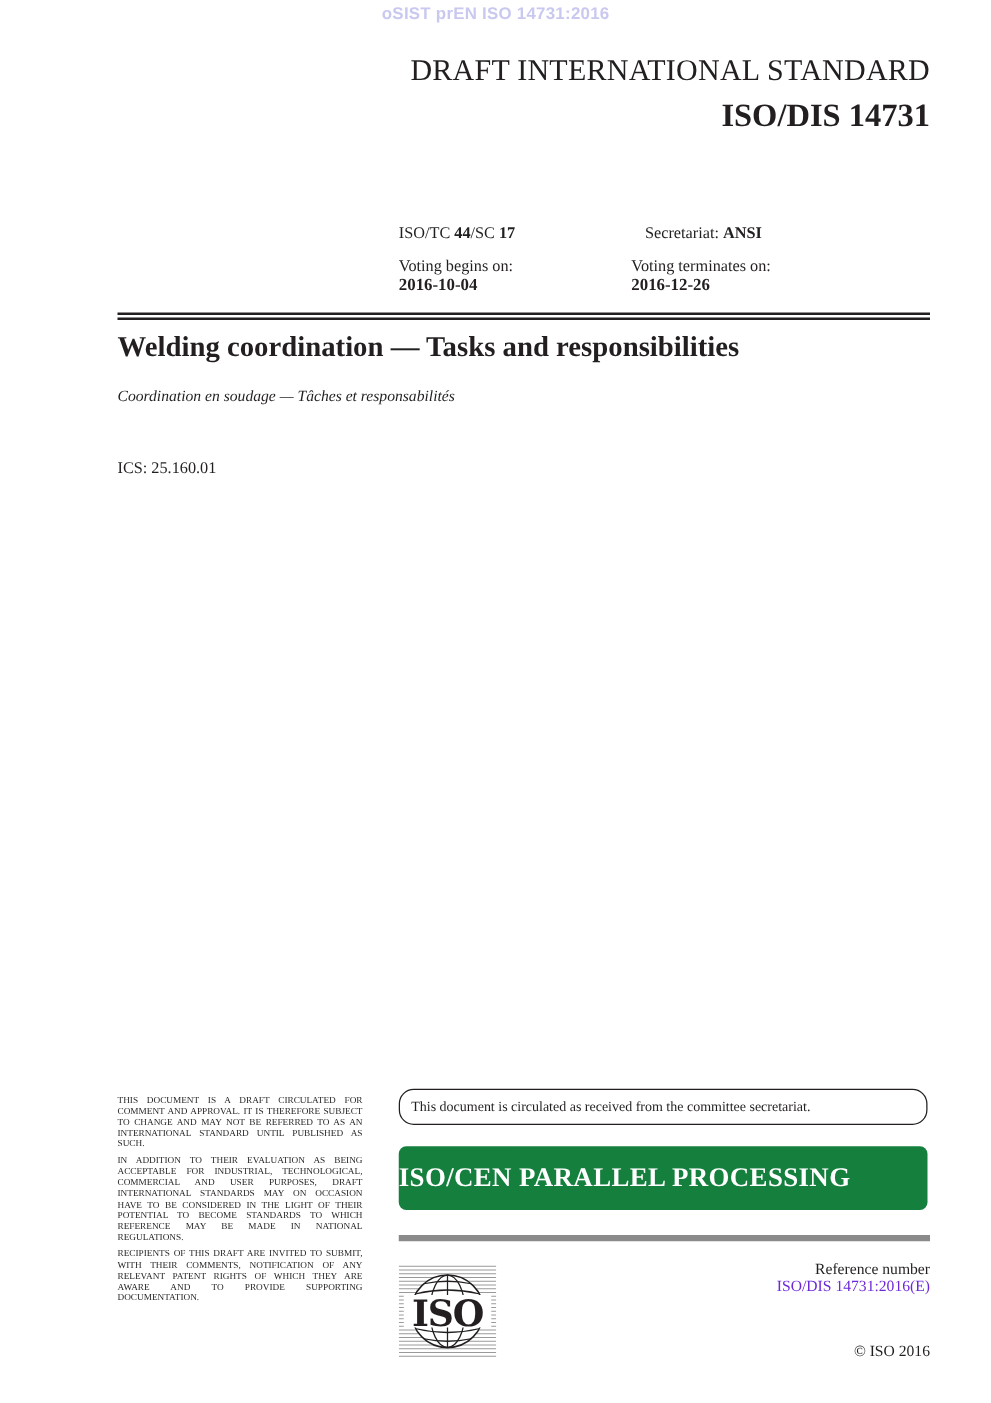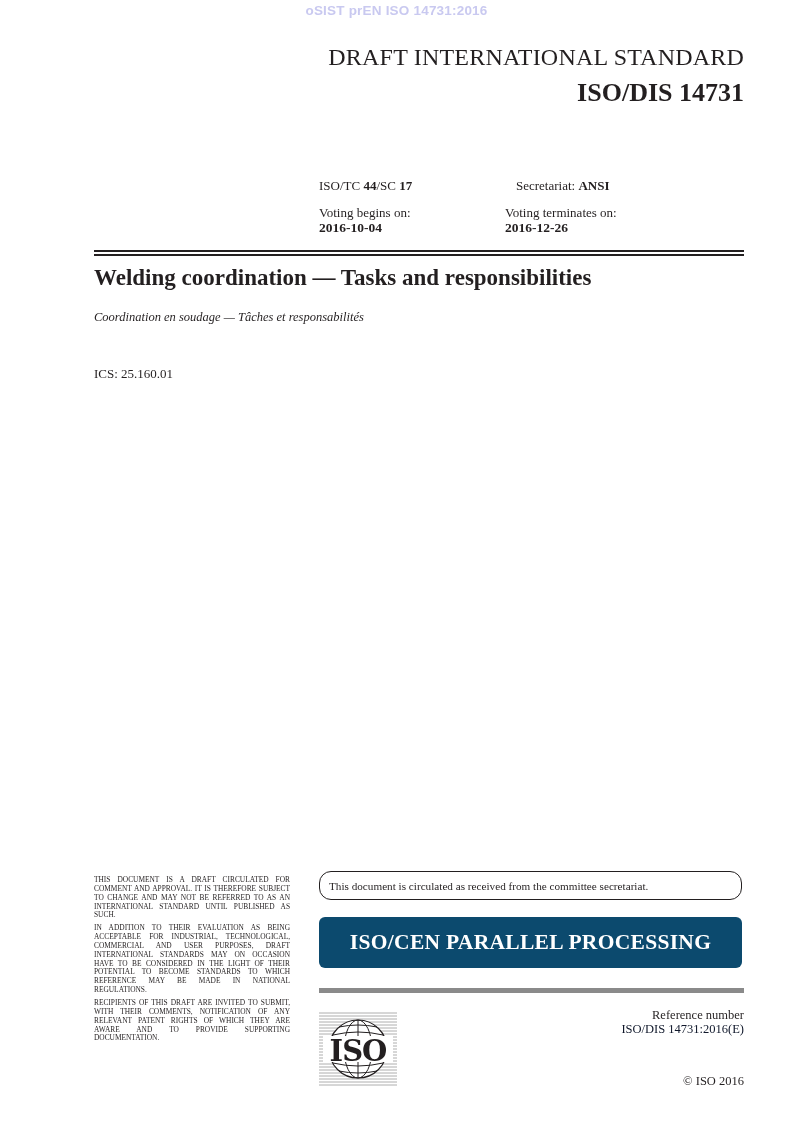--- a/index.html
+++ b/index.html
@@ -35,31 +35,31 @@
   .ics { left: 94px; top: 366px; font-family: "Liberation Serif", serif; font-size: 13px; color: #231f20; white-space: nowrap; }
 
   .disclaimer { left: 94px; width: 196px; top: 876px; font-family: "Liberation Serif", serif;
                 font-size: 7.4px; line-height: 8.85px; color: #231f20; text-align: justify; }
   .disclaimer p { margin: 0 0 4px 0; text-align: justify; text-align-last: left; }
 
   .circ-box { left: 319px; top: 871px; width: 423px; height: 29px; border: 1.2px solid #231f20;
               border-radius: 12px; box-sizing: border-box; display: flex; align-items: center;
               padding-left: 9px; font-family: "Liberation Serif", serif; font-size: 11.2px; color: #231f20; white-space: nowrap; }
 
-  .parallel-banner { left: 319px; top: 917px; width: 423px; height: 51px; background: #0c4a6e;
-                     border-radius: 6px; display: flex; align-items: center; justify-content: center;
+  .parallel-banner { left: 319px; top: 917px; width: 423px; height: 51px; background: #15803d;
+                     border-radius: 6px; display: flex; align-items: center; justify-content: flex-start;
                      font-family: "Liberation Serif", serif; font-weight: bold; font-size: 21.5px;
                      color: #ffffff; letter-spacing: 0.3px; white-space: nowrap; }
 
   .gray-bar { left: 319px; top: 988px; width: 425px; height: 5px; background: #8a8a8a; }
 
   .iso-logo { left: 319px; top: 1011px; width: 78px; height: 76px; }
 
   .ref-label { right: 49px; top: 1008px; font-family: "Liberation Serif", serif; font-size: 12.5px; color: #231f20; white-space: nowrap; text-align: right; }
-  .ref-number { right: 49px; top: 1022px; font-family: "Liberation Serif", serif; font-size: 12.5px; color: #0f172a; white-space: nowrap; text-align: left; }
+  .ref-number { right: 49px; top: 1022px; font-family: "Liberation Serif", serif; font-size: 12.5px; color: #6d28d9; white-space: nowrap; text-align: left; }
   .copyright { right: 49px; top: 1074px; font-family: "Liberation Serif", serif; font-size: 12.5px; color: #231f20; white-space: nowrap; text-align: right; }
 </style>
 </head>
 <body>
 
 <div class="abs watermark">oSIST prEN ISO 14731:2016</div>
 
 <div class="abs doc-type">DRAFT INTERNATIONAL STANDARD</div>
 <div class="abs doc-number">ISO/DIS 14731</div>
 

